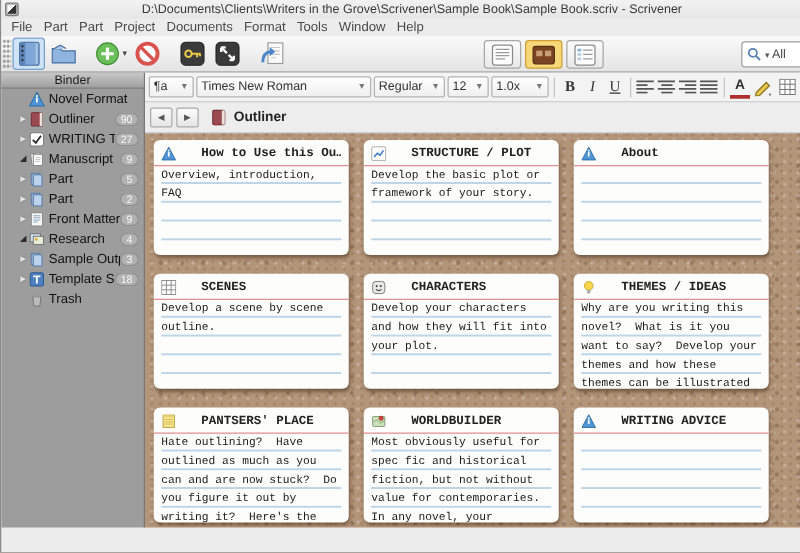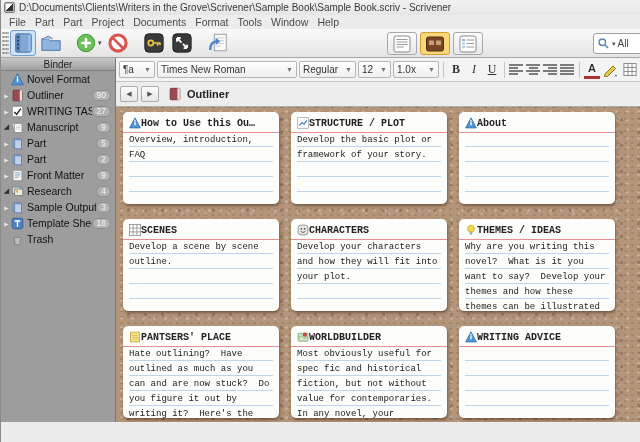--- a/index.html
+++ b/index.html
@@ -4,21 +4,21 @@
 <style>
   * { margin:0; padding:0; box-sizing:border-box; }
   html,body { background:#888; }
   body { font-family:"Liberation Sans", sans-serif; }
   .window { position:relative; width:640px; height:442px; background:#ececec; overflow:hidden; border-left:1px solid #8a8a8a; }
 
   
   .titlebar { height:15px; background:linear-gradient(#f2f2f2,#e6e6e6); display:flex; align-items:center; }
   .app-icon { width:11px; height:11px; margin:0 4px 0 3px; background:#bdbdbd; border:1px solid #7d7d7d; border-radius:2px; position:relative; flex:0 0 auto; }
   .app-icon::after { content:""; position:absolute; left:1px; top:1px; width:7px; height:7px; background:linear-gradient(135deg,#fff 45%,#333 46%); }
-  .title-text { flex:1; text-align:left; font-size:10px; color:#3a3a3a; white-space:nowrap; overflow:hidden; }
+  .title-text { flex:1; text-align:center; font-size:10px; color:#3a3a3a; white-space:nowrap; overflow:hidden; }
 
   
   .menubar { height:14px; display:flex; align-items:center; gap:9px; padding-left:8px; background:#ececec; font-size:10.5px; color:#4a4a4a; }
   .menubar span { cursor:default; }
 
   
   .toolbar { position:relative; height:29px; background:linear-gradient(#fafafa,#e4e4e4); border-bottom:1px solid #a8a8a8; display:flex; align-items:center; }
   .grip { width:7px; height:24px; margin-left:1px; background-image:radial-gradient(circle,#9a9a9a 1px,transparent 1.4px); background-size:3px 4px; }
   .tbtn { height:26px; min-width:26px; display:flex; align-items:center; justify-content:center; margin:0 1px; border:1px solid transparent; border-radius:3px; }
   .tbtn.active { background:#cfe3f7; border-color:#76a0cc; }
@@ -27,21 +27,21 @@
   .viewmodes { position:absolute; left:386px; top:3px; display:flex; gap:3px; }
   .vbtn { width:30px; height:23px; display:flex; align-items:center; justify-content:center; background:linear-gradient(#fcfcfc,#e8e8e8); border:1px solid #a8a8a8; border-radius:3px; }
   .vbtn.active { background:#f7d878; border-color:#cf9f35; }
   .searchbox { position:absolute; left:592px; top:4px; width:72px; height:21px; background:#fff; border:1px solid #a0a0a0; border-radius:3px; display:flex; align-items:center; padding:0 3px; gap:2px; font-size:10px; color:#444; }
   .searchbox .caret { font-size:7px; color:#555; }
 
   
   .bodyrow { display:flex; height:364px; }
   .sidebar { width:115px; background:#9d9d9d; border-right:1px solid #787878; display:flex; flex-direction:column; }
   .sb-header { height:13px; background:linear-gradient(#c8c8c8,#a0a0a0); border-bottom:1px solid #7e7e7e; font-size:10px; color:#1d1d1d; text-align:center; line-height:13px; }
-  .b-item { height:16px; display:flex; align-items:center; padding-left:1px; color:#111; }
+  .b-item { height:16px; display:flex; align-items:center; padding-left:13px; color:#111; }
   .b-item.indent1 { }
   .disc { width:9px; text-align:center; font-size:6px; color:#e6e6e6; text-shadow:0 0 1px #555; flex:0 0 auto; }
   .disc.exp { color:#2a2a2a; font-size:7px; text-shadow:none; }
   .b-icon { width:13px; height:13px; margin-right:3px; flex:0 0 auto; }
   .b-label { flex:1; font-size:10.5px; white-space:nowrap; overflow:hidden; }
   .b-badge { margin-right:4px; background:#b2b2b2; box-shadow:inset 0 0 0 1px #8d8d8d; color:#f6f6f6; font-size:8.5px; line-height:11px; padding:0 5px; border-radius:7px; }
 
   .main { flex:1; display:flex; flex-direction:column; }
 
   
@@ -69,21 +69,21 @@
       radial-gradient(circle, rgba(255,255,255,.25) 0 1px, transparent 1.6px),
       radial-gradient(circle, rgba(90,60,38,.30) 0 1.4px, transparent 2px),
       radial-gradient(circle, rgba(255,240,218,.18) 0 1px, transparent 1.6px),
       radial-gradient(circle, rgba(115,82,52,.25) 0 1px, transparent 1.5px);
     background-size:11px 9px, 17px 13px, 23px 19px, 7px 6px;
     background-position:0 0, 4px 6px, 9px 2px, 2px 3px;
     display:grid; grid-template-columns:repeat(3,156px); grid-auto-rows:92px;
     column-gap:12px; row-gap:15px; overflow:hidden; }
 
   .card { background:#fdfdfb; border-radius:5px; box-shadow:1px 2px 3px rgba(60,38,20,.5); display:flex; flex-direction:column; overflow:hidden; }
-  .card-head { display:flex; align-items:center; gap:0; padding:5px 6px 0 6px; }
+  .card-head { display:flex; align-items:center; gap:20px; padding:5px 6px 0 6px; }
   .c-icon { width:12px; height:12px; flex:0 0 auto; }
   .c-title { font-family:"Liberation Mono",monospace; font-weight:bold; font-size:10px; color:#222; white-space:nowrap; overflow:hidden; }
   .card-rule { height:1px; background:#e29090; margin-top:3px; }
   .card-body { flex:1; margin:0 6px; font-family:"Liberation Mono",monospace; font-size:9px; line-height:15px; color:#1a1a1a; white-space:pre-wrap; overflow:hidden;
     background-image:linear-gradient(to bottom, transparent 13px, #bdd5e8 13px, #bdd5e8 14px, transparent 14px);
     background-size:100% 15px; }
 </style>
 </head>
 <body>
 

